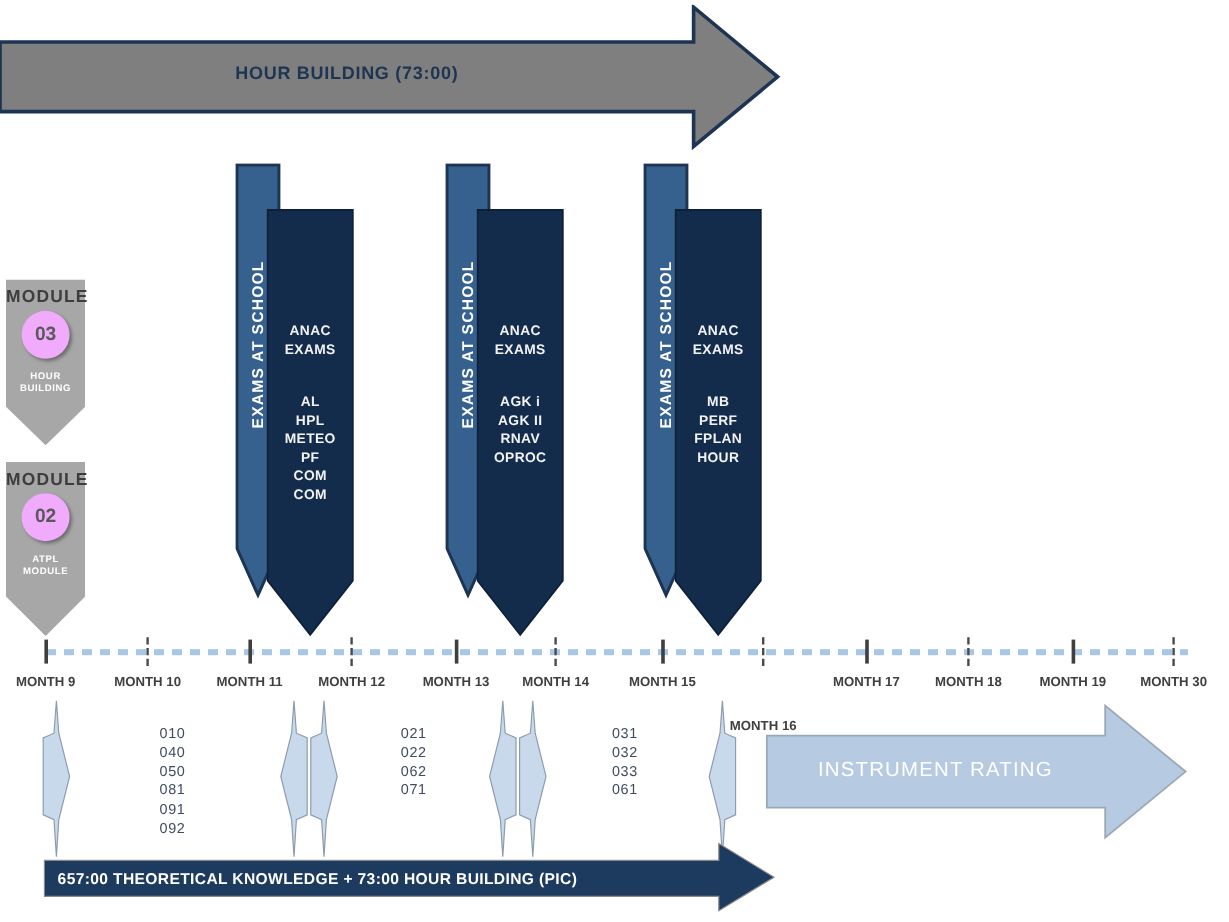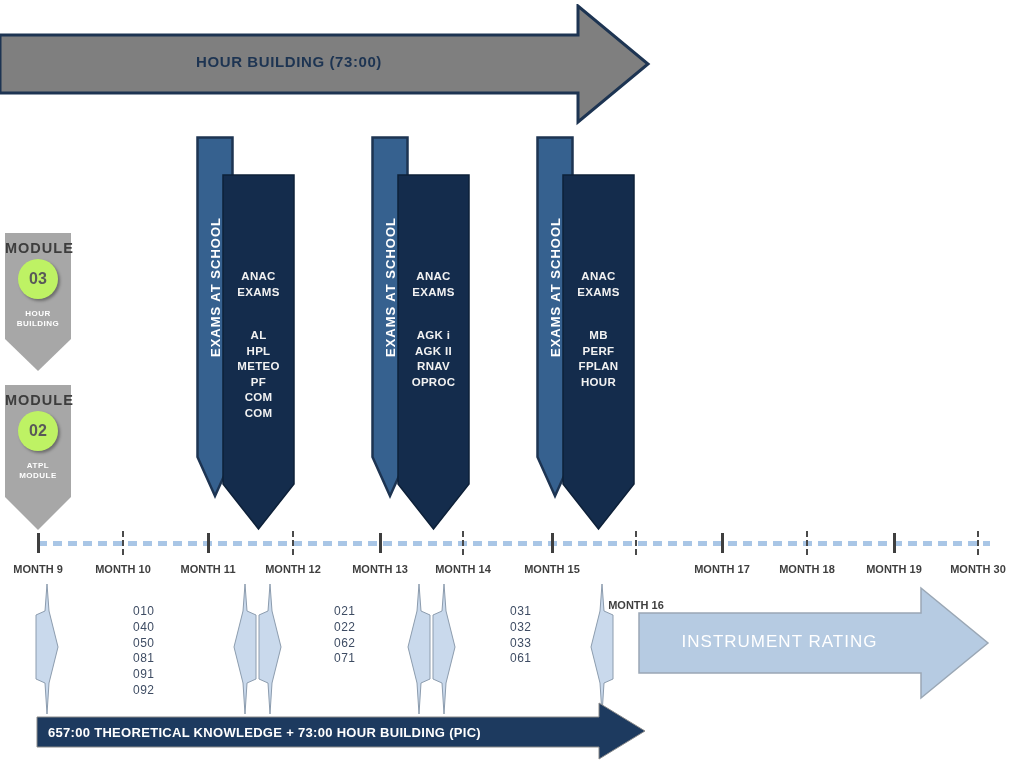--- a/index.html
+++ b/index.html
@@ -31,21 +31,21 @@
     letter-spacing:.3px;
   }
   .banner-header{top:95px;padding:0 6px;width:61px;}
   .banner-subjects{top:154px;}
 
   
   .module{width:66px;}
   .module-title{position:absolute;left:0;top:7px;width:100%;text-align:center;
     color:#3d3d3d;font-size:14.5px;font-weight:bold;letter-spacing:1px;}
   .module-circle{position:absolute;left:13px;top:26px;width:40px;height:40px;
-    background:#bef264;border-radius:50%;box-shadow:2px 2px 3px rgba(0,0,0,.35);
+    background:#f0abfc;border-radius:50%;box-shadow:2px 2px 3px rgba(0,0,0,.35);
     display:flex;align-items:center;justify-content:center;
     color:#595959;font-size:16px;font-weight:bold;}
   .module-sub{position:absolute;left:0;top:76px;width:100%;text-align:center;
     color:#fff;font-size:8px;font-weight:bold;line-height:10px;
     white-space:pre-line;letter-spacing:.5px;}
 
   
   .tl-dashes{left:38px;top:541px;width:952px;height:4.5px;
     background:repeating-linear-gradient(90deg,#a9c6e6 0 9px,transparent 9px 15px);}
   .tick-solid{width:3px;height:20px;background:#3f3f3f;top:533px;}

